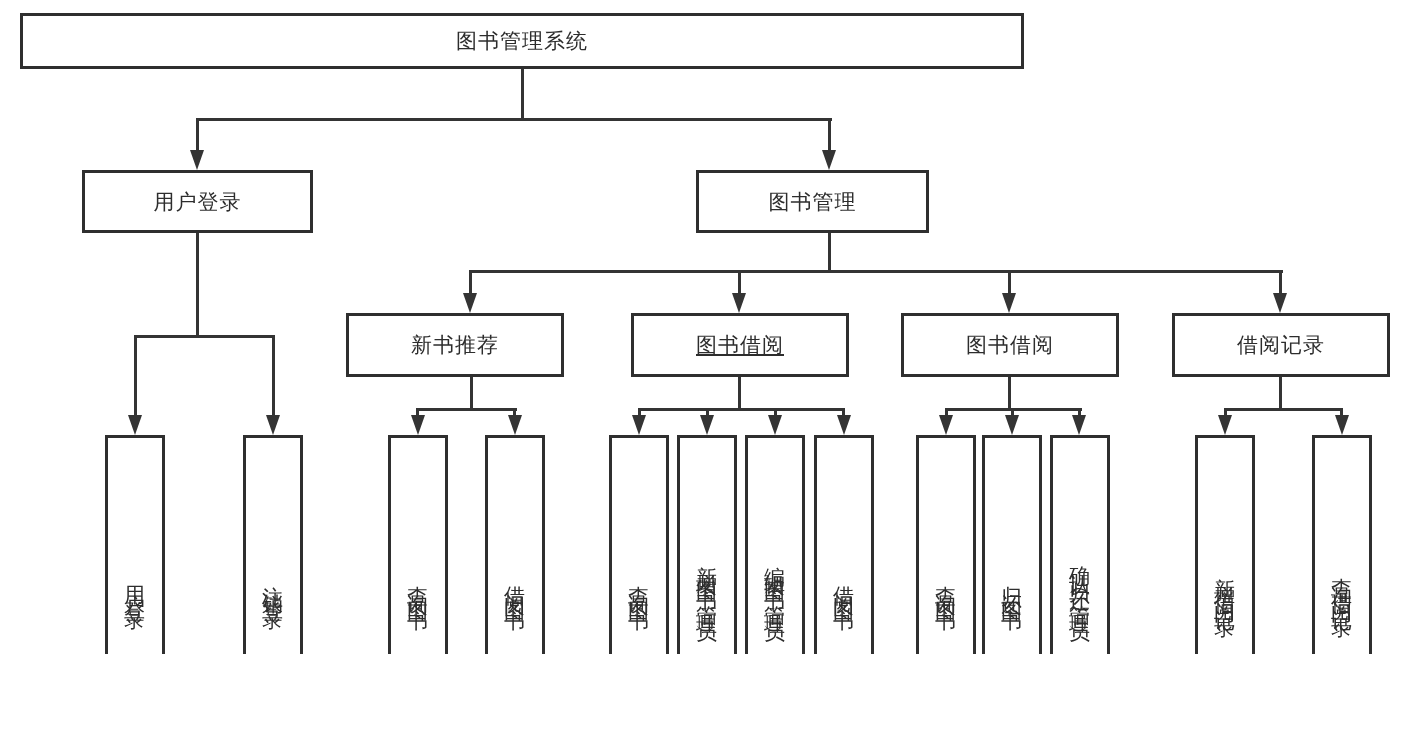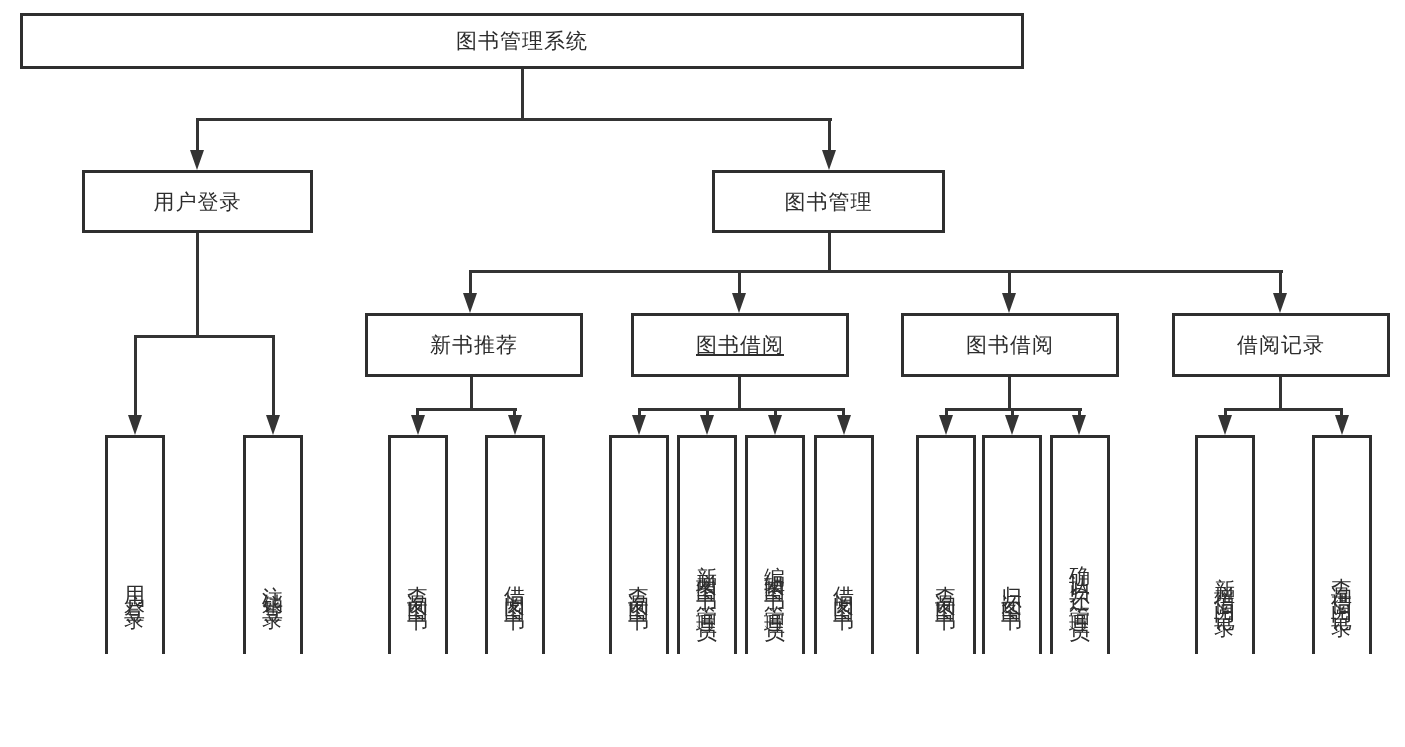--- a/index.html
+++ b/index.html
@@ -37,41 +37,41 @@
   <div class="box" style="left:20px;top:13px;width:1004px;height:56px;">图书管理系统</div>
 
   <div class="vline" style="left:521px;top:69px;height:49px;"></div>
   <div class="hline" style="left:196px;top:118px;width:636px;"></div>
   <div class="vline" style="left:196px;top:118px;height:34px;"></div>
   <div class="vline" style="left:828px;top:118px;height:34px;"></div>
   <div class="arrow" style="left:190px;top:150px;"></div>
   <div class="arrow" style="left:822px;top:150px;"></div>
 
   <div class="box" style="left:82px;top:170px;width:231px;height:63px;">用户登录</div>
-  <div class="box" style="left:712px;top:170px;width:233px;height:63px;">图书管理</div>
+  <div class="box" style="left:696px;top:170px;width:233px;height:63px;">图书管理</div>
 
   <div class="vline" style="left:196px;top:233px;height:102px;"></div>
   <div class="hline" style="left:134px;top:335px;width:141px;"></div>
   <div class="vline" style="left:134px;top:335px;height:80px;"></div>
   <div class="vline" style="left:272px;top:335px;height:80px;"></div>
   <div class="arrow" style="left:128px;top:415px;"></div>
   <div class="arrow" style="left:266px;top:415px;"></div>
 
   <div class="vline" style="left:828px;top:233px;height:40px;"></div>
   <div class="hline" style="left:469px;top:270px;width:814px;"></div>
   <div class="vline" style="left:469px;top:270px;height:25px;"></div>
   <div class="vline" style="left:738px;top:270px;height:25px;"></div>
   <div class="vline" style="left:1008px;top:270px;height:25px;"></div>
   <div class="vline" style="left:1279px;top:270px;height:25px;"></div>
   <div class="arrow" style="left:463px;top:293px;"></div>
   <div class="arrow" style="left:732px;top:293px;"></div>
   <div class="arrow" style="left:1002px;top:293px;"></div>
   <div class="arrow" style="left:1273px;top:293px;"></div>
 
-  <div class="box" style="left:365px;top:313px;width:218px;height:64px;">新书推荐</div>
+  <div class="box" style="left:346px;top:313px;width:218px;height:64px;">新书推荐</div>
   <div class="box" style="left:631px;top:313px;width:218px;height:64px;text-decoration:underline;">图书借阅</div>
   <div class="box" style="left:901px;top:313px;width:218px;height:64px;">图书借阅</div>
   <div class="box" style="left:1172px;top:313px;width:218px;height:64px;">借阅记录</div>
 
   <div class="vline" style="left:470px;top:377px;height:34px;"></div>
   <div class="hline" style="left:416px;top:408px;width:101px;"></div>
   <div class="vline" style="left:416px;top:408px;height:10px;"></div>
   <div class="vline" style="left:513px;top:408px;height:10px;"></div>
   <div class="arrow" style="left:411px;top:415px;"></div>
   <div class="arrow" style="left:508px;top:415px;"></div>

